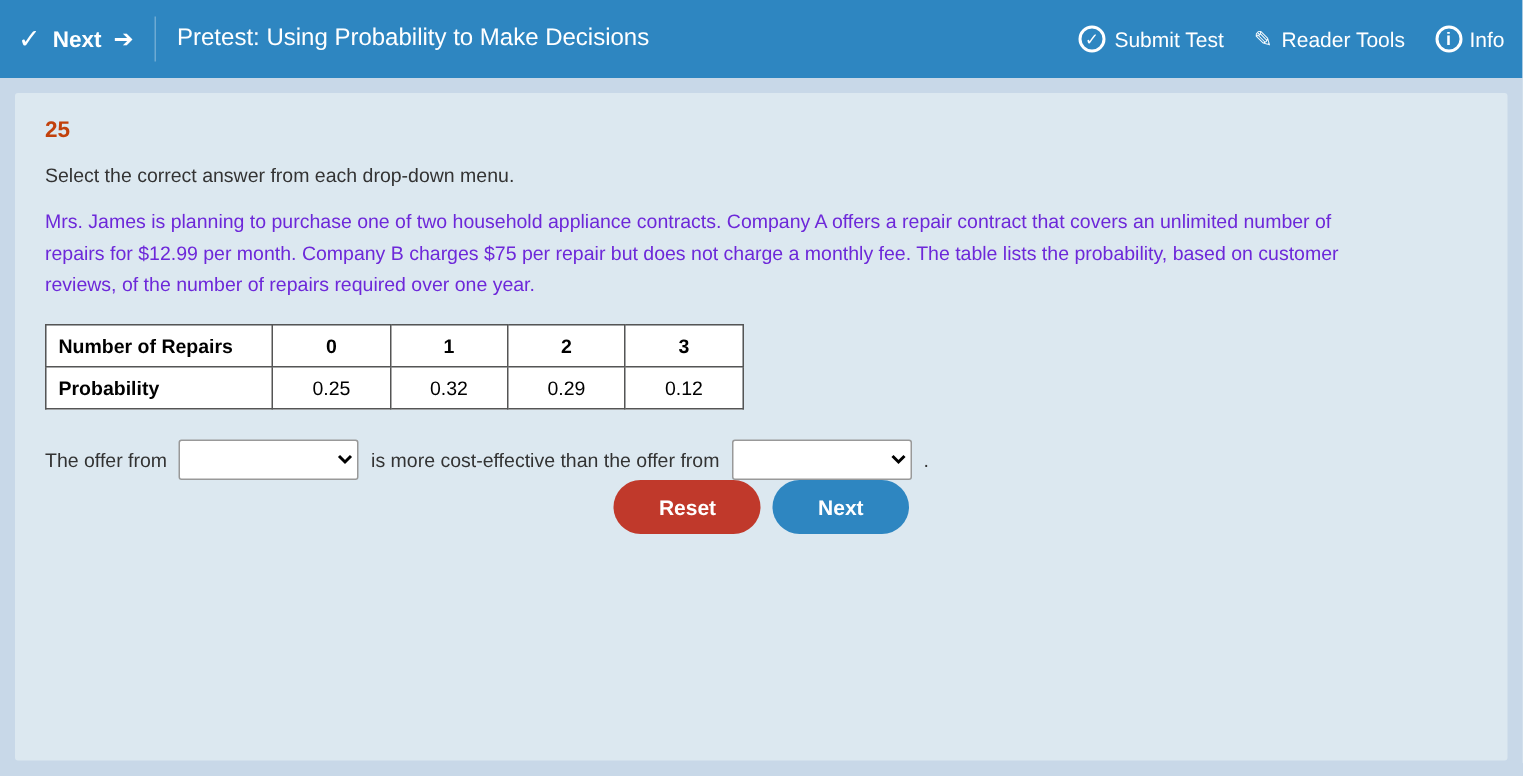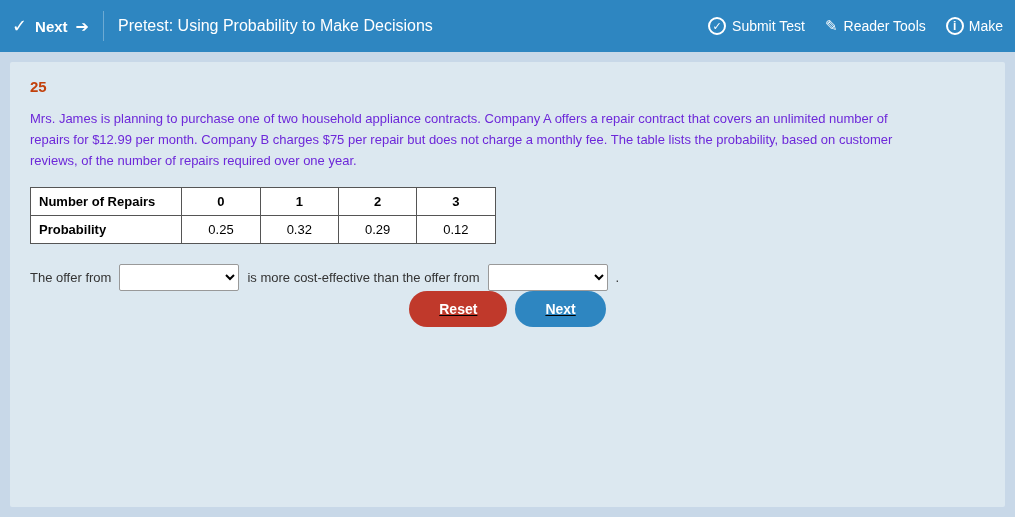--- a/index.html
+++ b/index.html
@@ -176,21 +176,20 @@
       background: white;
       min-width: 120px;
       cursor: pointer;
     }
 
     
     .button-row {
       display: flex;
       justify-content: center;
       gap: 8px;
-      text-decoration: underline;
     }
     .reset-btn {
       background: #c0392b;
       color: white;
       border: none;
       border-radius: 20px;
       padding: 10px 30px;
       font-size: 14px;
       font-weight: bold;
       cursor: pointer;
@@ -221,27 +220,28 @@
     <div class="submit-test-btn">
       <div class="submit-icon">✓</div>
       <span>Submit Test</span>
     </div>
     <div class="reader-tools-btn">
       <span class="pencil-icon">✎</span>
       <span>Reader Tools</span>
     </div>
     <div class="info-btn">
       <div class="info-icon">i</div>
-      <span>Make</span>
+      <span>Info</span>
     </div>
   </div>
 </div>
 
 <div class="main-content">
   <div class="question-number">25</div>
+  <div class="instruction">Select the correct answer from each drop-down menu.</div>
   <div class="problem-text">Mrs. James is planning to purchase one of two household appliance contracts. Company A offers a repair contract that covers an unlimited number of repairs for $12.99 per month. Company B charges $75 per repair but does not charge a monthly fee. The table lists the probability, based on customer reviews, of the number of repairs required over one year.</div>
 
   <table class="prob-table">
     <thead>
       <tr>
         <th>Number of Repairs</th>
         <th>0</th>
         <th>1</th>
         <th>2</th>
         <th>3</th>

